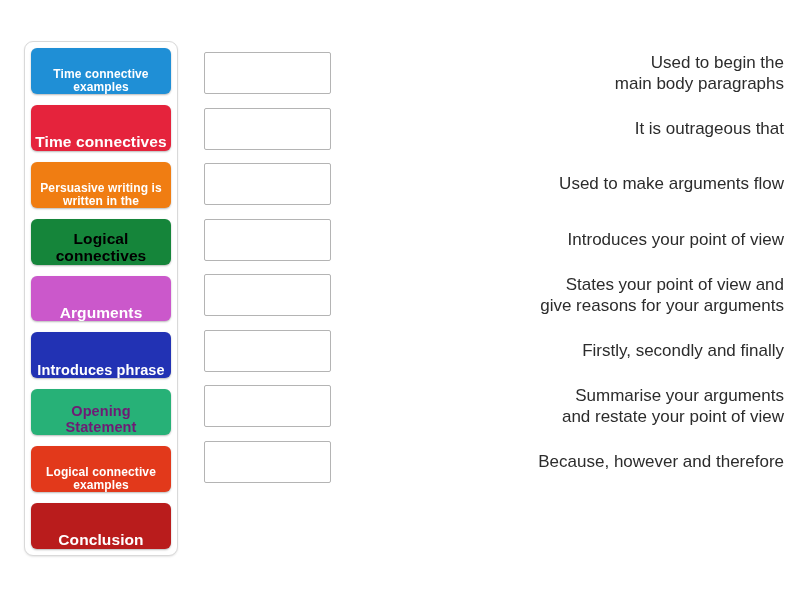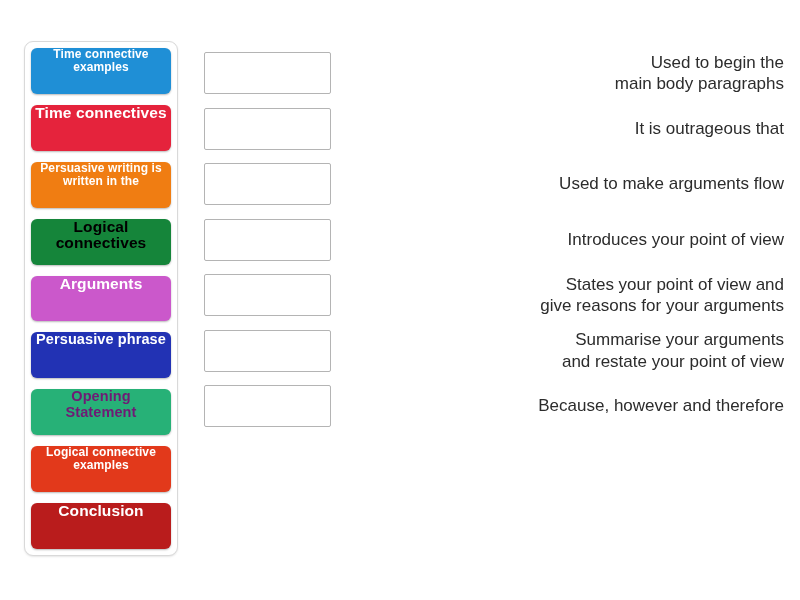--- a/index.html
+++ b/index.html
@@ -39,21 +39,21 @@
     display: flex;
     flex-direction: column;
     justify-content: flex-start;
   }
   .tile {
     box-sizing: border-box;
     height: 48px;
     margin-bottom: 11px;
     border-radius: 6px;
     display: flex;
-    align-items: flex-start;
+    align-items: flex-end;
     justify-content: center;
     text-align: center;
     color: #ffffff;
     font-weight: bold;
     line-height: 1.08;
     letter-spacing: 0.1px;
     padding: 0 4px;
     box-shadow: 0 1px 2px rgba(0,0,0,0.28);
     cursor: move;
     user-select: none;
@@ -114,21 +114,21 @@
     <div class="tile size-sm" style="background: rgb(240, 125, 18); color: rgb(255, 255, 255);">
       <span>Persuasive writing is written in the</span>
     </div>
     <div class="tile size-lg" style="background: rgb(21, 133, 58); color: #000000;">
       <span>Logical connectives</span>
     </div>
     <div class="tile size-lg" style="background: rgb(203, 88, 203); color: rgb(255, 255, 255);">
       <span>Arguments</span>
     </div>
     <div class="tile size-md" style="background: rgb(34, 50, 180); color: rgb(255, 255, 255);">
-      <span>Persuasive phrase</span>
+      <span>Introduces phrase</span>
     </div>
     <div class="tile size-md" style="background: rgb(39, 177, 119); color: #701a75;">
       <span>Opening Statement</span>
     </div>
     <div class="tile size-sm" style="background: rgb(226, 57, 27); color: rgb(255, 255, 255);">
       <span>Logical connective examples</span>
     </div>
     <div class="tile size-lg" style="background: #b91c1c; color: rgb(255, 255, 255);">
       <span>Conclusion</span>
     </div>
@@ -152,20 +152,24 @@
       <div class="dropzone"></div>
       <div class="prompt">Introduces your point of view</div>
     </div>
     <div class="row">
       <div class="dropzone"></div>
       <div class="prompt">States your point of view and
 give reasons for your arguments</div>
     </div>
     <div class="row">
       <div class="dropzone"></div>
+      <div class="prompt">Firstly, secondly and finally</div>
+    </div>
+    <div class="row">
+      <div class="dropzone"></div>
       <div class="prompt">Summarise your arguments
 and restate your point of view</div>
     </div>
     <div class="row">
       <div class="dropzone"></div>
       <div class="prompt">Because, however and therefore</div>
     </div>
   </div>
 
 </div>

